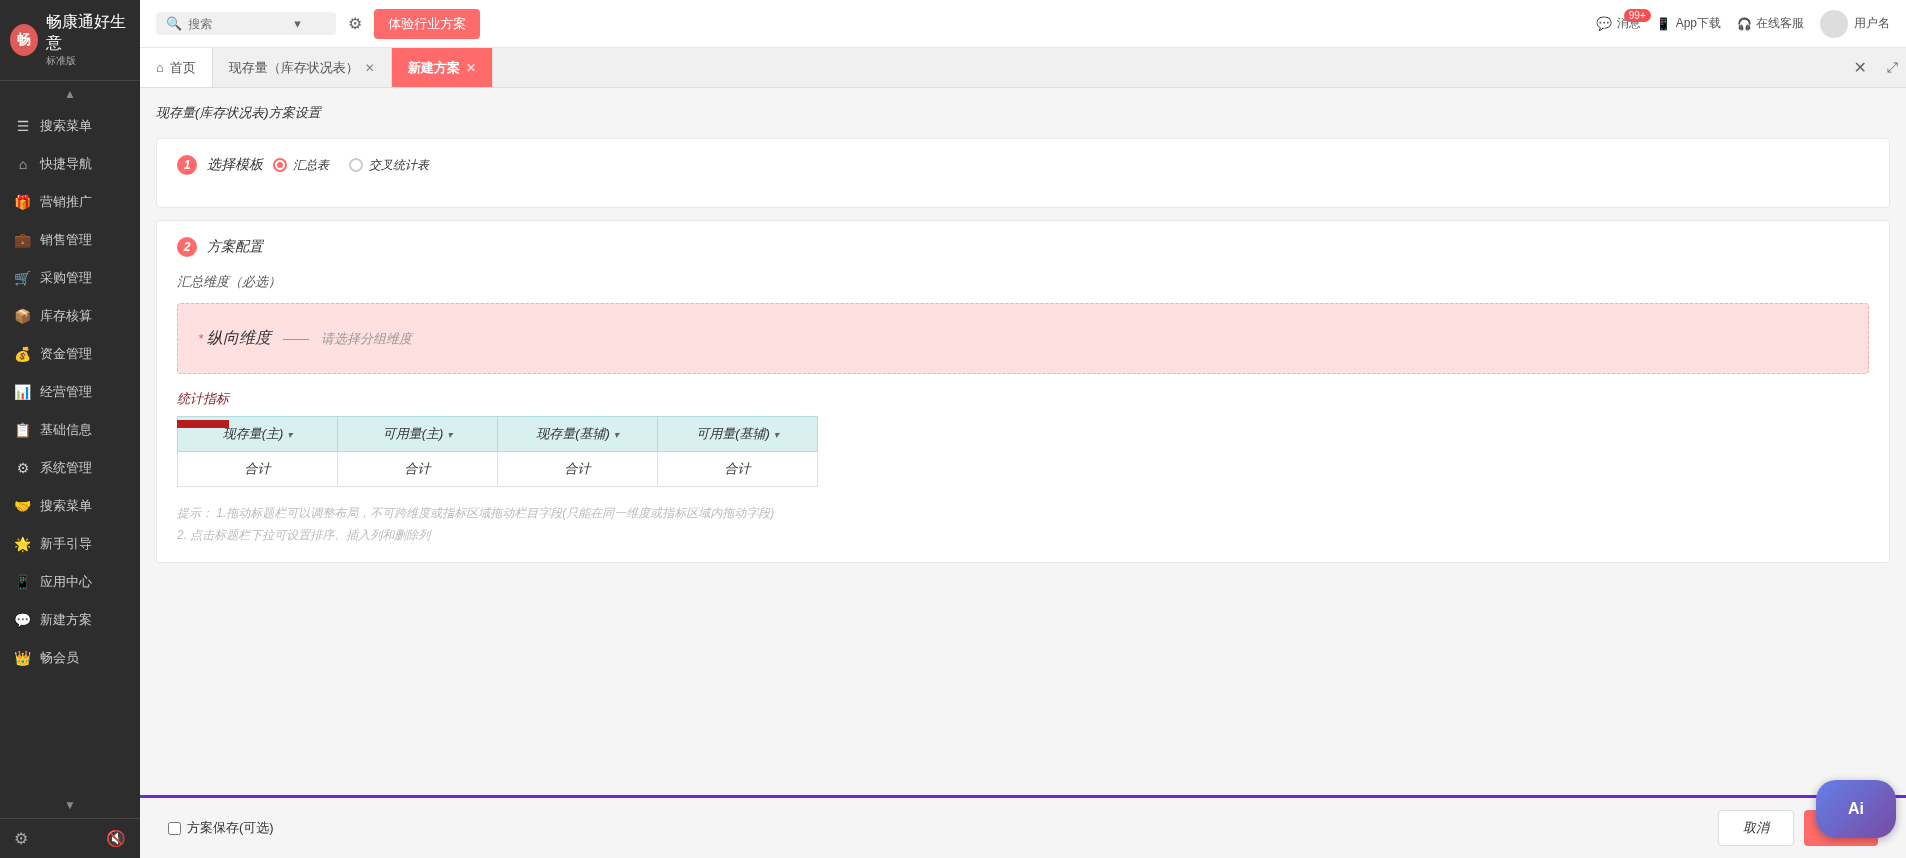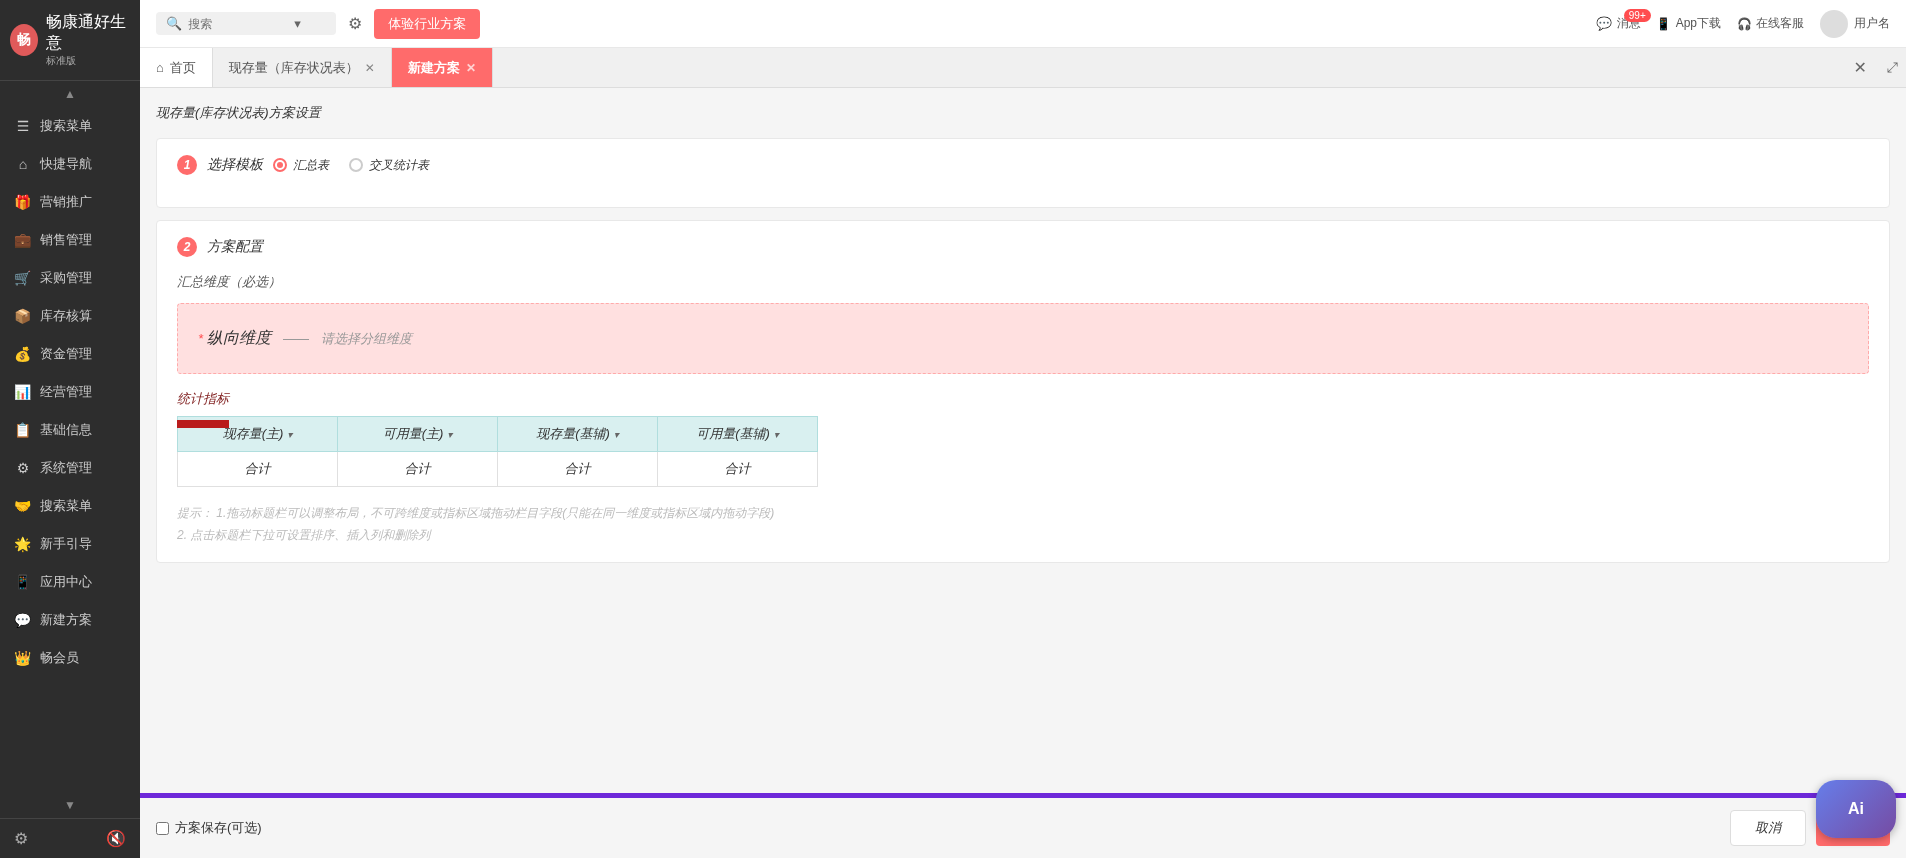--- a/index.html
+++ b/index.html
@@ -175,22 +175,22 @@
       text-align: center;
     }
     .col-dropdown { display: inline-flex; align-items: center; gap: 4px; cursor: pointer; }
     .col-caret { font-size: 10px; color: #666; }
 
     .tips-area { margin-top: 16px; color: #bbb; font-size: 12px; line-height: 1.8; }
 
     
     .content-footer {
       background: #f5f5f5;
-      border-top: 5px solid #6d28d9;
-      padding: 12px 16px;
+      border-top: 3px solid #6d28d9;
+      padding: 12px 28px;
       display: flex; 
     }
     .save-checkbox { display: flex; align-items: center; gap: 6px; cursor: pointer; font-size: 13px; color: #333; }
     .save-checkbox input { cursor: pointer; }
 
     .footer-actions {
       margin-left: auto; display: flex; gap: 10px;
     }
     .btn-cancel {
       padding: 8px 24px; border: 1px solid #ddd; background: #fff;

